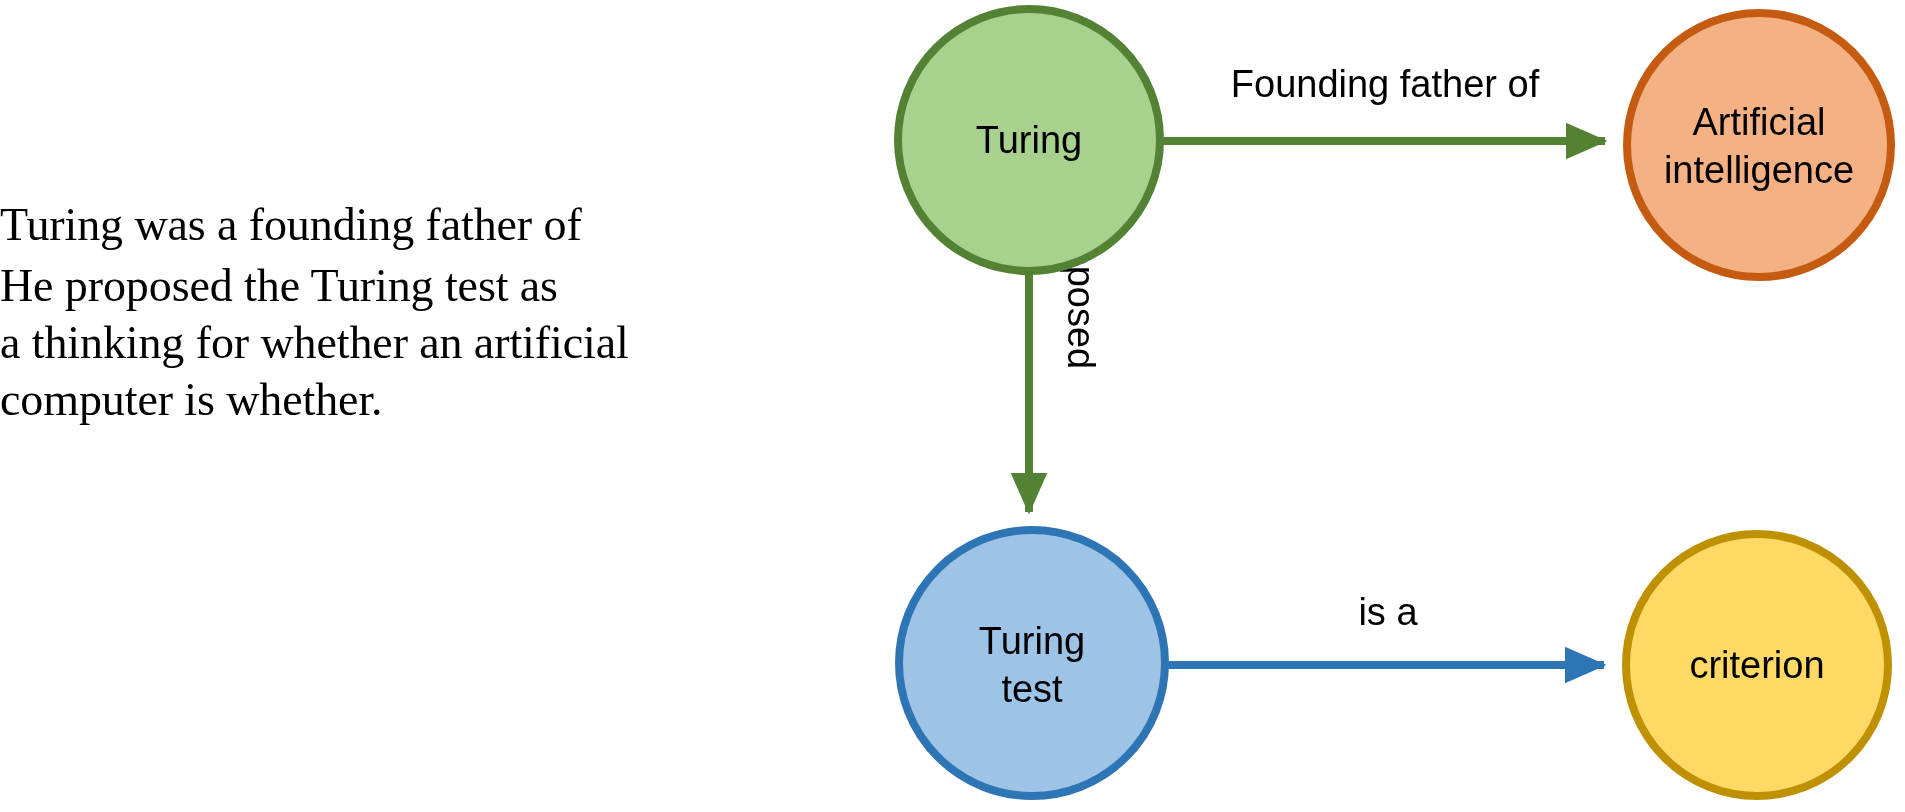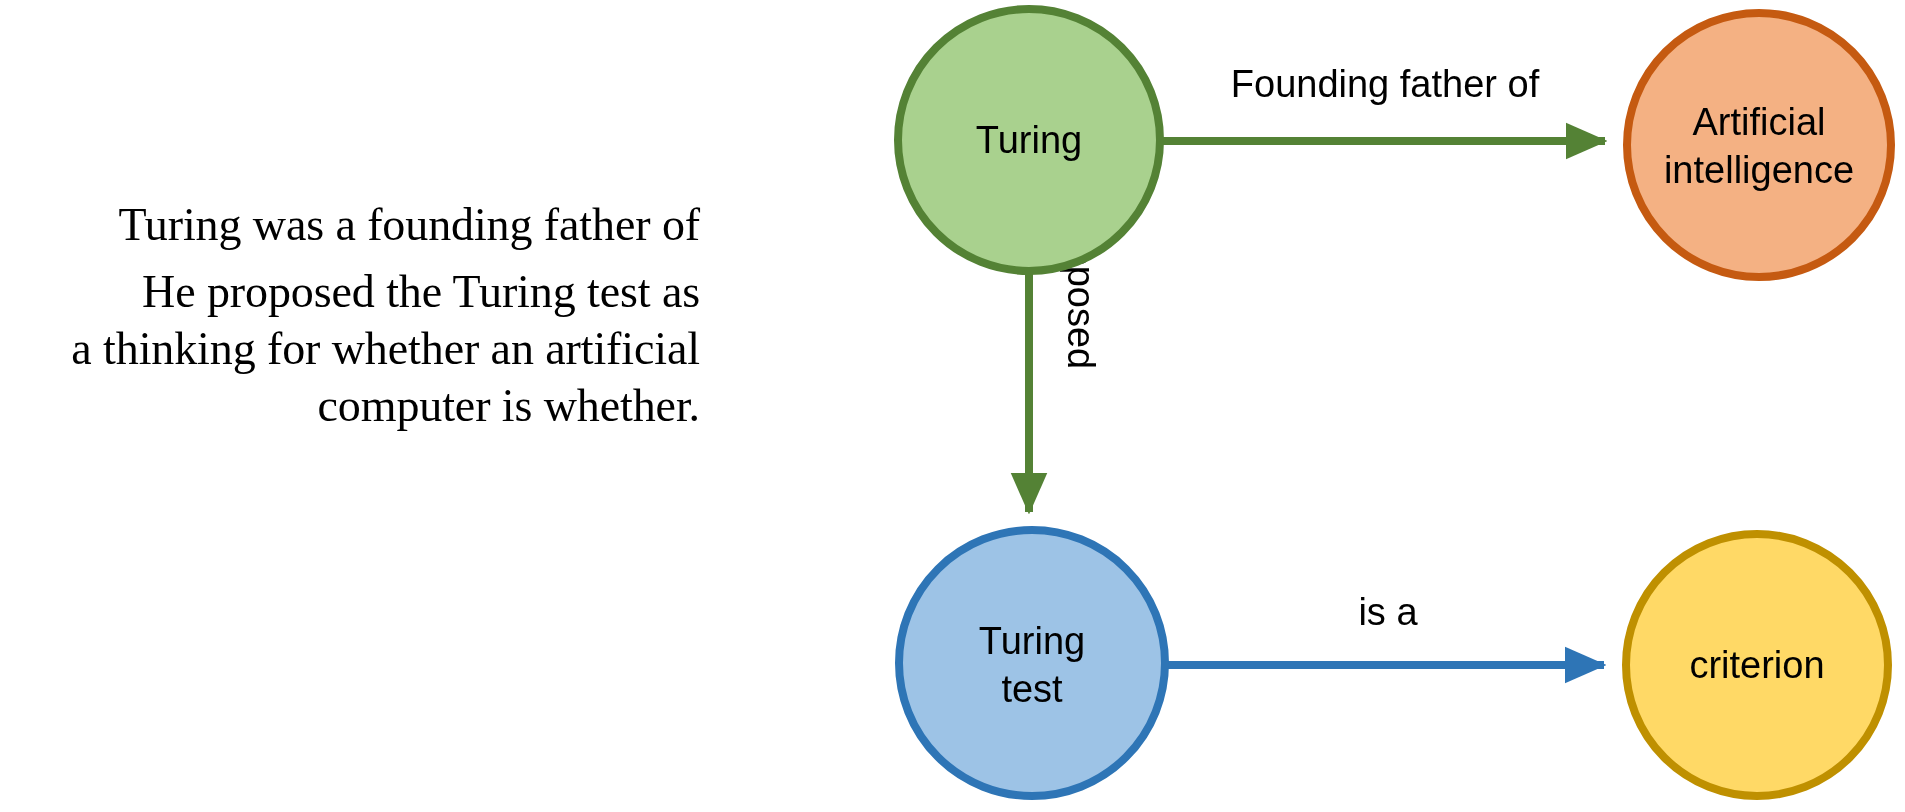--- a/index.html
+++ b/index.html
@@ -14,29 +14,28 @@
     background: #ffffff;
     overflow: hidden;
   }
 
   
   #prose-panel {
     position: absolute;
     left: 0px;
     top: 196px;
     width: 700px;
-    text-align: right;
     font-family: "Liberation Serif", "DejaVu Serif", serif;
     font-size: 46px;
     line-height: 57px;
     color: #000000;
     letter-spacing: -0.1px;
   }
   #prose-panel .para { margin: 0; }
-  #prose-panel .para + .para { margin-top: 10px; padding-left: 38px; }
+  #prose-panel .para + .para { margin-top: 4px; }
   #prose-panel .line { display: block; white-space: nowrap; }
 
   
   #graph-layer {
     position: absolute;
     left: 0;
     top: 0;
     width: 1905px;
     height: 812px;
   }

